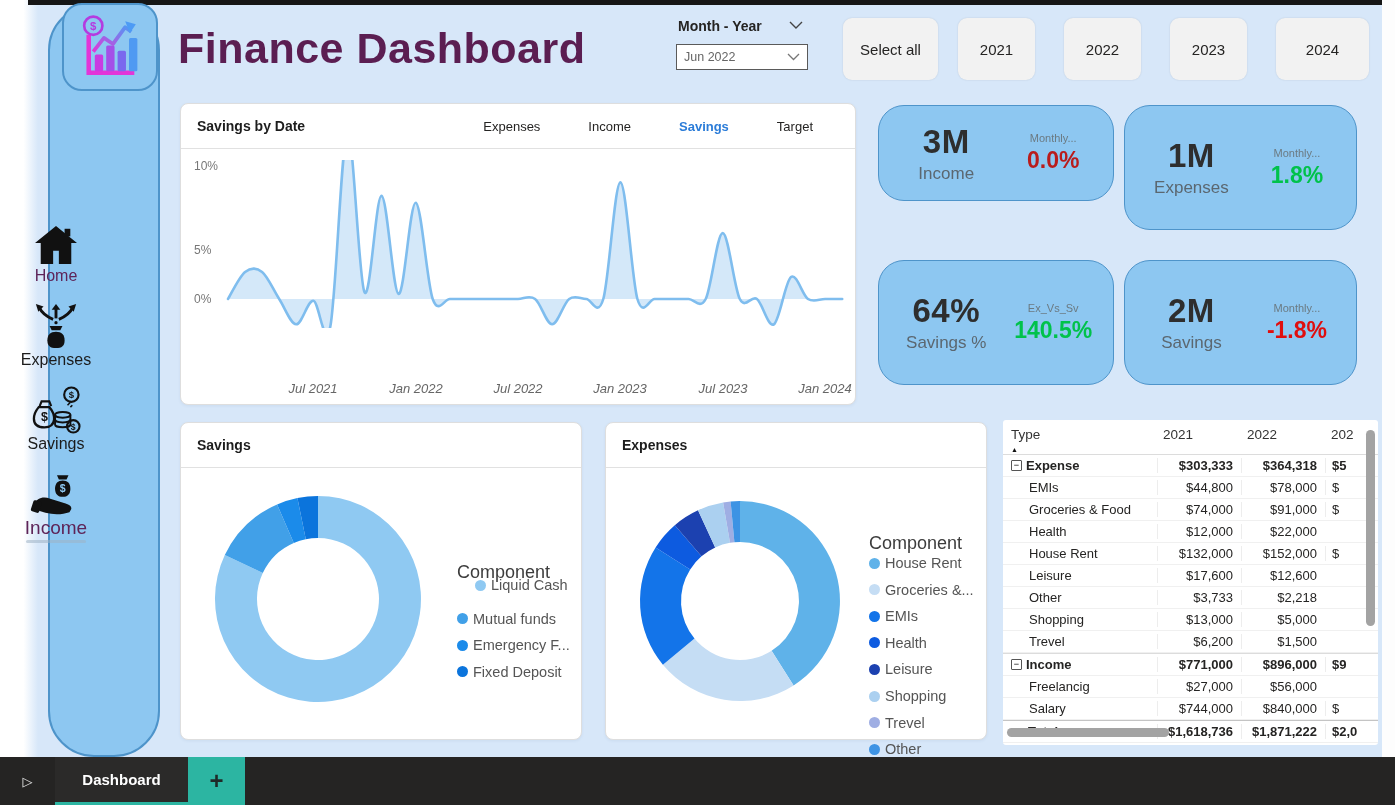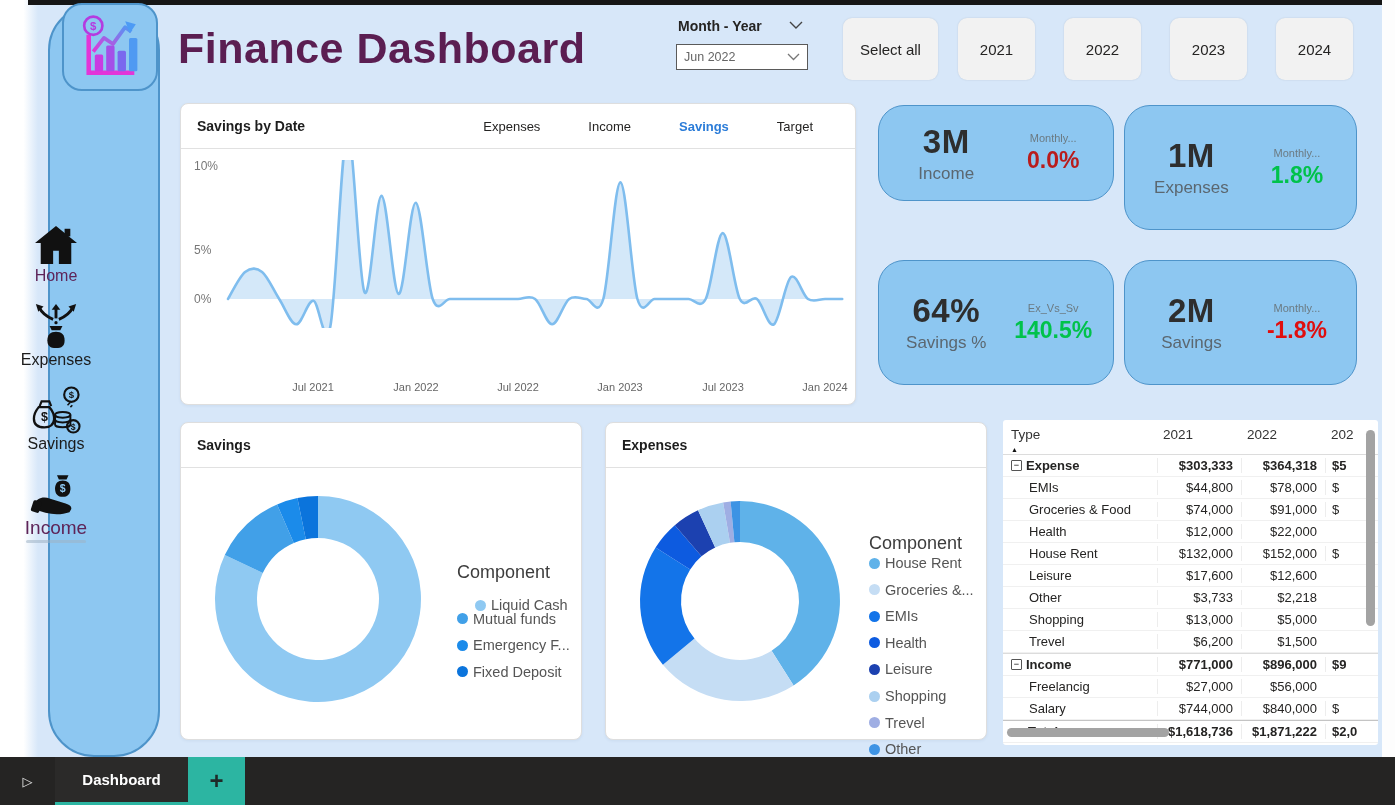--- a/index.html
+++ b/index.html
@@ -34,21 +34,21 @@
   
   .card{background:#fff;border:1px solid #DEDEDE;border-radius:8px;box-sizing:border-box;
         box-shadow:0 1px 3px rgba(60,90,130,.08);}
   .card-h{height:44px;border-bottom:1px solid #E1E1E1;display:flex;align-items:center;}
   .card-title{font-size:14px;font-weight:700;color:#1d1d1d;padding-left:16px;}
   .tabs{margin-left:auto;display:flex;gap:0;}
   .tab{font-size:13px;color:#252423;padding:0 24px;cursor:pointer;}
   .tab.active{color:#2B7CD8;font-weight:700;}
   
   .ytick{position:absolute;font-size:12px;color:#777;width:26px;text-align:left;}
-  .xtick{position:absolute;font-size:11px;color:#666;transform:translateX(-50%);white-space:nowrap;}
+  .xtick{position:absolute;font-size:13px;color:#666;transform:translateX(-50%);white-space:nowrap;font-style:italic;}
   
   .kpi{background:#8DC7F1;border:1.5px solid #4E94CA;border-radius:26px;box-sizing:border-box;
        display:flex;align-items:center;padding:0 10px;}
   .kpi-left{flex:1.15;text-align:center;}
   .kpi-val{font-size:33px;font-weight:800;color:#2e2e2e;letter-spacing:.5px;}
   .kpi-lbl{font-size:17px;color:#5b6770;margin-top:3px;}
   .kpi-right{flex:1;text-align:center;}
   .kpi-sublbl{font-size:11px;color:#6b7a82;margin-bottom:3px;}
   .kpi-subval{font-size:23px;font-weight:700;}
   
@@ -159,21 +159,21 @@
     <span>Jun 2022</span>
     <svg width="13" height="8" viewBox="0 0 13 8">
       <polyline points="1,1 6.5,6.5 12,1" fill="none" stroke="#777" stroke-width="1.3"></polyline>
     </svg>
   </div>
   <div id="year-btns">
       <div class="year-btn" style="left: 843px; width: 95px;">Select all</div>
       <div class="year-btn" style="left: 958px; width: 77px;">2021</div>
       <div class="year-btn" style="left: 1064px; width: 77px;">2022</div>
       <div class="year-btn" style="left: 1170px; width: 77px;">2023</div>
-      <div class="year-btn" style="left: 1276px; width: 77px;">2024</div>
+      <div class="year-btn" style="left: 1276px; width: 93px;">2024</div>
     </div>
 
   <div class="abs card" id="line-card" style="left:180px;top:103px;width:676px;height:302px;">
     <div class="card-h">
       <div class="card-title">Savings by Date</div>
       <div class="tabs" id="line-tabs" style="margin-right:18px;">
           <div class="tab">Expenses</div>
           <div class="tab">Income</div>
           <div class="tab active">Savings</div>
           <div class="tab">Target</div>
@@ -244,21 +244,21 @@
       <div class="card-title">Savings</div>
     </div>
     <div id="donut-savings" style="position:absolute;left:0;top:44px;right:0;bottom:0;">
         <svg width="250" height="270" style="position:absolute;left:0;top:0;">
           <path d="M137.0,29.0A103,103 0 1 1 43.8,88.1L81.8,106.0A61,61 0 1 0 137.0,71.0Z" fill="#8FC9F2"></path>
           <path d="M43.8,88.1A103,103 0 0 1 96.1,37.5L112.8,76.0A61,61 0 0 0 81.8,106.0Z" fill="#41A0E8"></path>
           <path d="M96.1,37.5A103,103 0 0 1 116.4,31.1L124.8,72.2A61,61 0 0 0 112.8,76.0Z" fill="#1B8BEA"></path>
           <path d="M116.4,31.1A103,103 0 0 1 137.0,29.0L137.0,71.0A61,61 0 0 0 124.8,72.2Z" fill="#0B74DC"></path>
         </svg>
         <div class="legend-title" style="left: 276px; top: 95px;">Component</div>
-        <div class="legend-item" style="left: 276px; top: 130px; padding-left: 18px;">
+        <div class="legend-item" style="left: 276px; top: 110px; padding-left: 18px;">
           <span class="legend-dot" style="background: rgb(143, 201, 242);"></span>
           <span class="legend-text">Liquid Cash</span>
         </div>
         <div class="legend-item" style="left: 276px; top: 143.5px;">
           <span class="legend-dot" style="background: rgb(65, 160, 232);"></span>
           <span class="legend-text">Mutual funds</span>
         </div>
         <div class="legend-item" style="left: 276px; top: 170px;">
           <span class="legend-dot" style="background: rgb(27, 139, 234);"></span>
           <span class="legend-text">Emergency F...</span>

